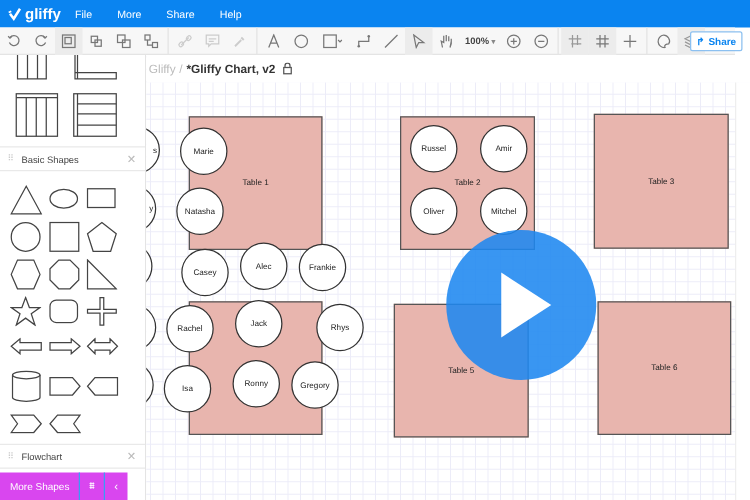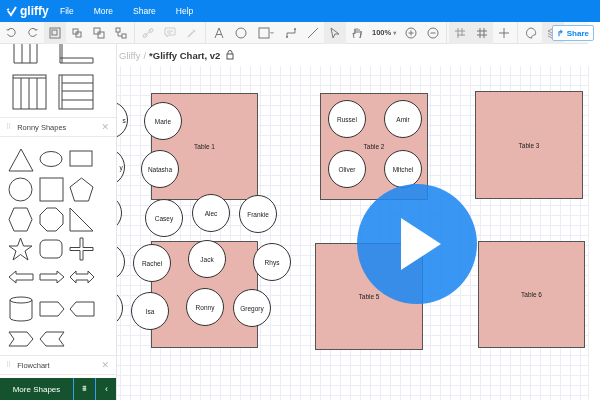--- a/index.html
+++ b/index.html
@@ -15,21 +15,21 @@
 .tb.active{background:#ececec}
 .tb.disabled{opacity:.45}
 .sep{width:1px;height:22px;background:#e4e4e4;margin:0 2px}
 .zoom-sel{font-size:7.5px;color:#444;font-weight:bold;padding:0 4px;display:flex;align-items:center}
 .share-btn{position:absolute;right:-6px;top:3px;height:16px;border:1px solid #8cc0f0;border-radius:2px;background:#fff;color:#0a84f0;font-size:8px;font-weight:bold;display:flex;align-items:center;padding:0 4px;width:42px}
 .sidebar{position:absolute;left:0;top:44px;width:117px;height:356px;background:#fff;border-right:1px solid #e4e4e4;overflow:hidden}
 .panel-head{position:absolute;left:0;width:117px;height:20px;background:#fff;border-top:1px solid #e9e9e9;border-bottom:1px solid #e9e9e9;display:flex;align-items:center;font-size:7.5px;color:#444}
 .panel-head .grip{color:#ccc;font-size:7px;margin:0 6px 0 6px}
 .panel-head .x{position:absolute;right:8px;color:#bbb;font-size:9px}
 .shapes svg{position:absolute}
-.more-bar{position:absolute;left:0;bottom:0;width:117px;height:22px;background:#14532d;display:flex;align-items:center}
+.more-bar{position:absolute;left:0;bottom:0;width:102px;height:22px;background:#d946ef;display:flex;align-items:center}
 .more-bar .label{color:#fff;font-size:8px;width:73px;text-align:center}
 .more-bar .b{width:22px;height:22px;border-left:1px solid #3a9df5;color:#fff;display:flex;align-items:center;justify-content:center;font-size:9px}
 .canvas{position:absolute;left:117px;top:44px;width:483px;height:356px;background-color:#fff;background-image:linear-gradient(#ececf8 1px,transparent 1px),linear-gradient(90deg,#ececf8 1px,transparent 1px);background-size:10px 10px;background-position:3px 1px;overflow:hidden}
 .crumb{position:absolute;left:0;top:0;width:483px;height:22px;background:#fff;font-size:9.5px;display:flex;align-items:center;padding-left:2px}
 .crumb .root{color:#bbb}
 .crumb .sl{color:#bbb;margin:0 3px}
 .crumb .title{color:#333;font-weight:bold}
 .crumb .lock{margin-left:6px}
 .table{position:absolute;background:#e8b5ae;border:1.2px solid #555;display:flex;align-items:center;justify-content:center;font-size:6.5px;color:#222}
 .seat{position:absolute;border-radius:50%;background:#fff;border:1.2px solid #333;display:flex;align-items:center;justify-content:center;font-size:6.5px;color:#222}
@@ -210,21 +210,21 @@
         <rect x="1" y="1" width="33" height="34" stroke="#444" fill="none"></rect>
         <path d="M1 4 H34 M9 4 V35 M17 4 V35 M25 4 V35" stroke="#444"></path>
       </svg>
     <svg style="left:58px;top:30px" width="36" height="36">
         <rect x="1" y="1" width="34" height="34" stroke="#444" fill="none"></rect>
         <path d="M4 1 V35 M4 9 H35 M4 17 H35 M4 26 H35" stroke="#444"></path>
       </svg>
   </div>
   <div class="panel-head" style="top:73px">
     <span class="grip">⠿</span>
-    <span>Ronny Shapes</span>
+    <span>Basic Shapes</span>
     <span class="x">✕</span>
   </div>
   <div class="shapes">
     <svg style="left:8px;top:104px" width="26" height="24">
         <path d="M13 1 L25 23 H1 Z" stroke="#444" fill="none"></path>
       </svg>
     <svg style="left:39px;top:106px" width="24" height="18">
         <ellipse cx="12" cy="9" rx="11" ry="7.5" stroke="#444" fill="none"></ellipse>
       </svg>
     <svg style="left:69px;top:106px" width="24" height="18">

